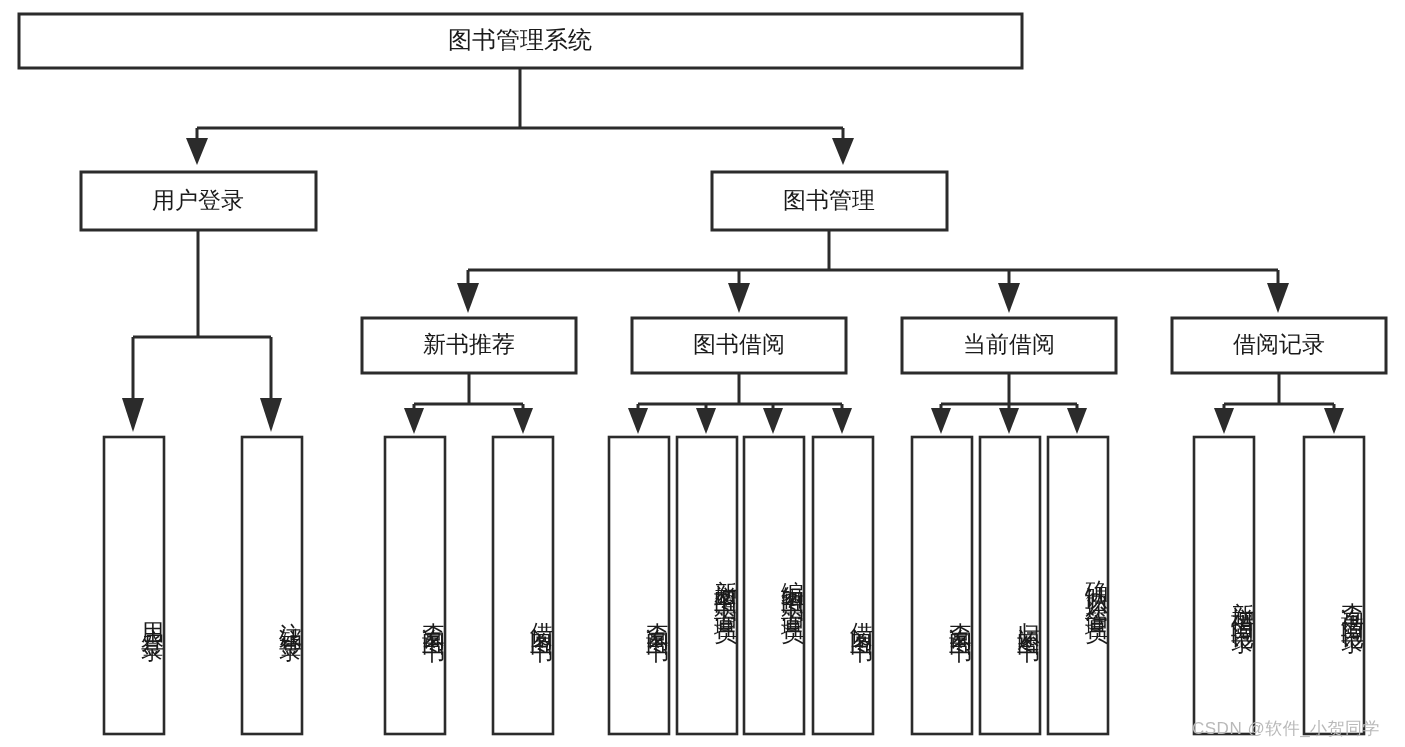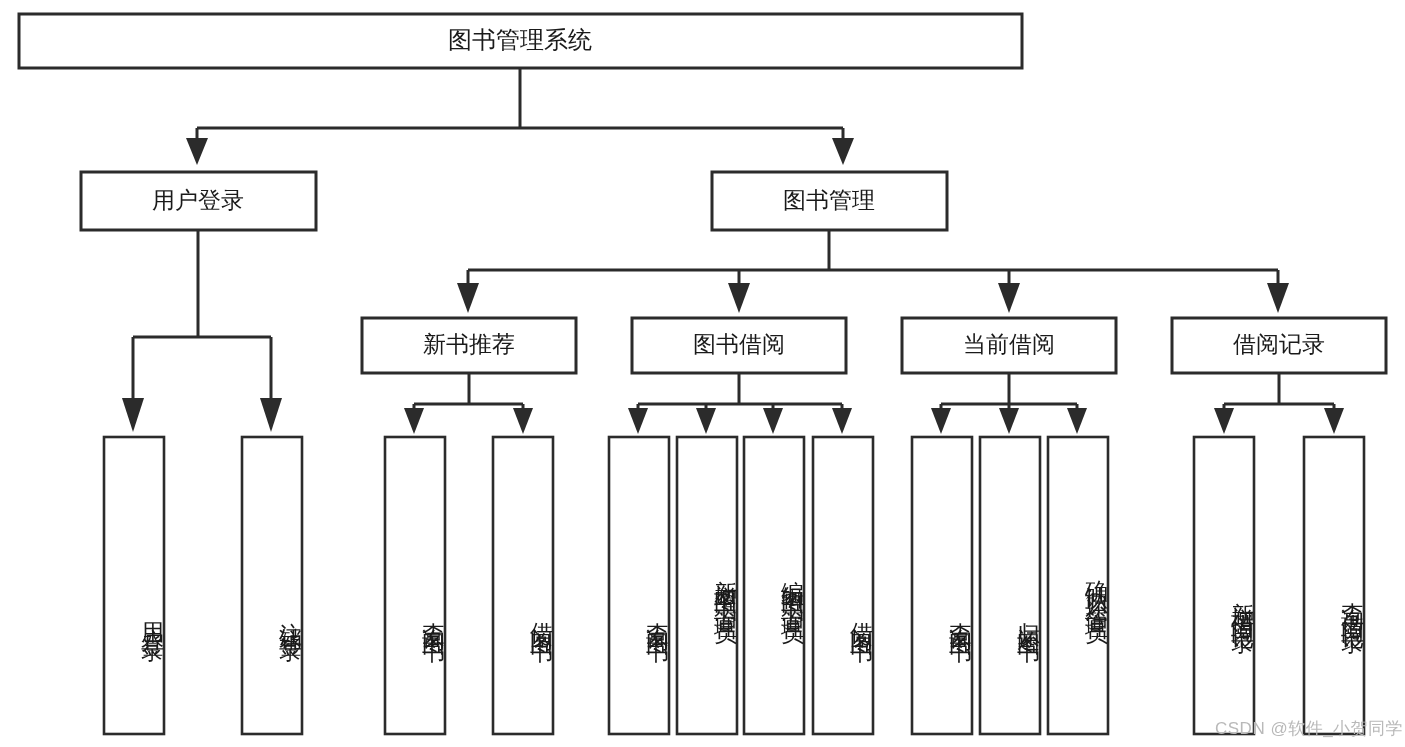--- a/index.html
+++ b/index.html
@@ -75,21 +75,20 @@
     white-space: nowrap;
     pointer-events: none;
   }
   .watermark {
     position: absolute;
     font-family: "Liberation Sans", "DejaVu Sans", sans-serif;
     font-size: 17px;
     color: #b9b9b9;
     white-space: nowrap;
     letter-spacing: 0.5px;
-    padding-left: 23px;
   }
 </style>
 </head>
 <body>
 
 <div id="diagram-root">
 
   <svg id="tree-svg" viewBox="0 0 1405 747" xmlns="http://www.w3.org/2000/svg">
 
     <g>

